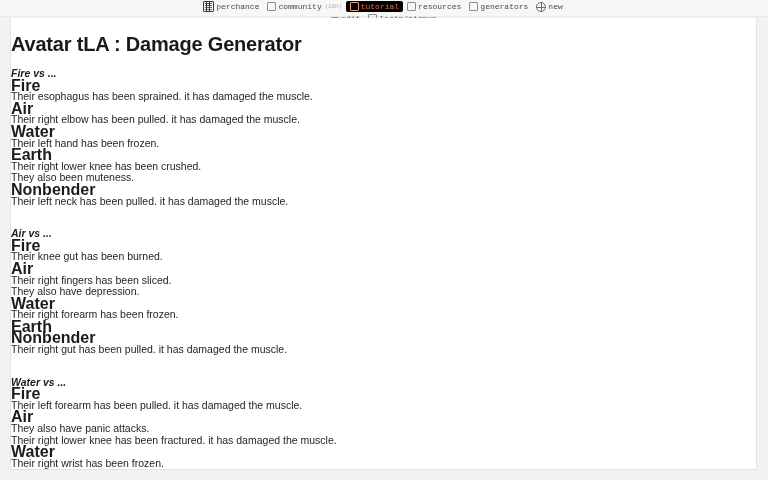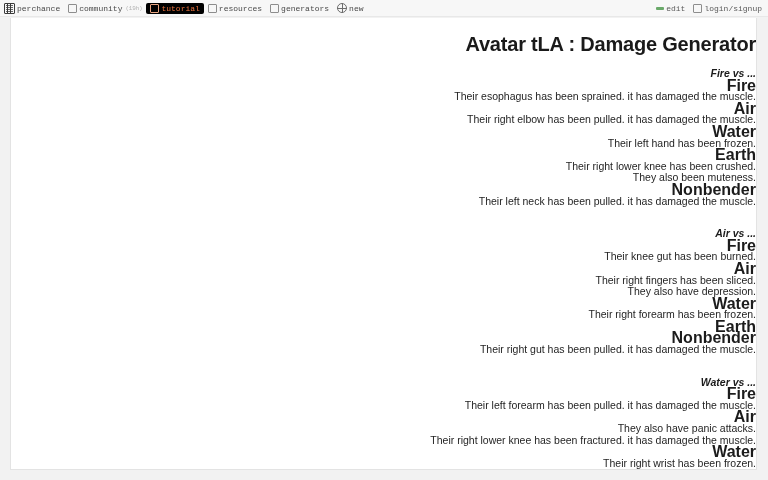--- a/index.html
+++ b/index.html
@@ -14,24 +14,25 @@
 
   
   #topnav {
     height: 17px;
     background: #f7f7f7;
     display: flex;
     align-items: center;
     font-family: "Liberation Mono", monospace;
     font-size: 8px;
     color: #444444;
-    padding: 0 2px;
+    padding: 0 16px;
     box-sizing: border-box;
     border-bottom: 1px solid #e8e8e8;
     white-space: nowrap;
+    flex-direction: column;
   }
   #topnav .nav-left {
     display: flex;
     align-items: center;
     flex: 1 1 auto;
     gap: 0px;
   }
   #topnav .nav-right {
     display: flex;
     font-family: Liberation Mono, monospace;
@@ -121,31 +122,31 @@
     width: 747px;
     height: 452px;
     background: #ffffff;
     border: 1px solid #e3e3e3;
     border-top: none;
     box-sizing: border-box;
     overflow: hidden;
   }
 
   #gen-title {
-    text-align: right;
+    text-align: left;
     font-size: 20px;
     font-weight: bold;
     color: #1a1a1a;
     margin: 15px 0 0 0;
     letter-spacing: -0.2px;
   }
 
   #gen-output {
     margin-top: 12px;
-    text-align: right;
+    text-align: left;
     font-size: 10.5px;
     color: #242424;
     line-height: 11.6px;
   }
   .blk { margin: 0; }
   .blk + .blk { margin-top: 21px; }
   .blk-head {
     font-style: italic;
     font-weight: bold;
     font-size: 10.5px;

